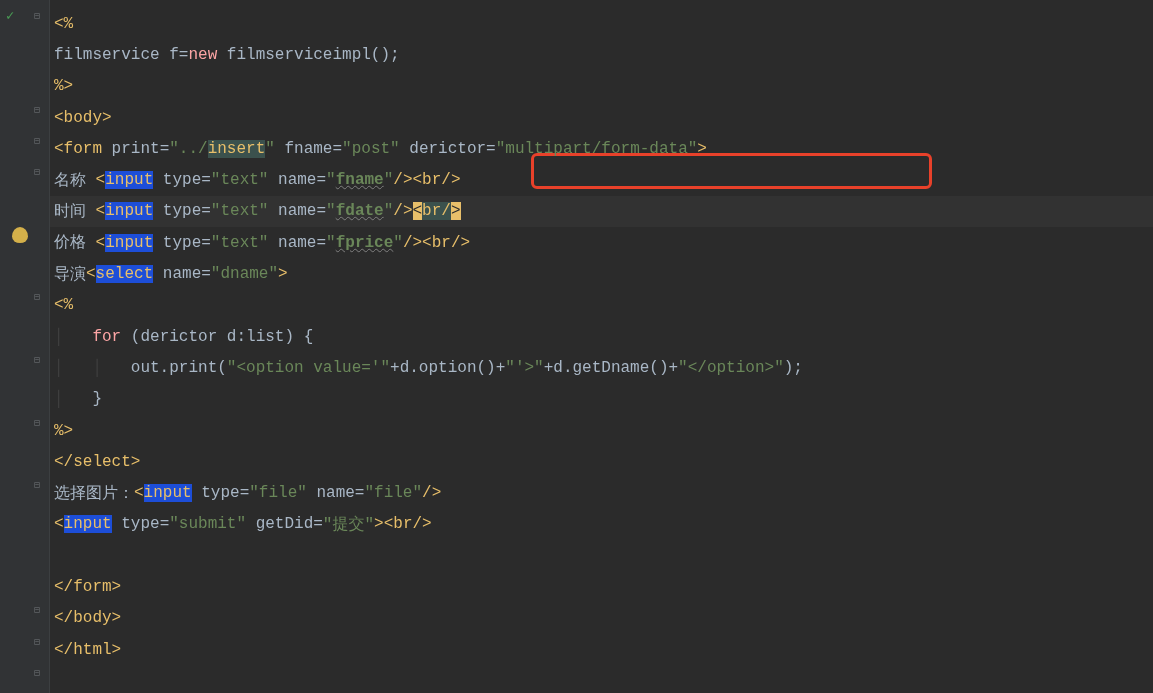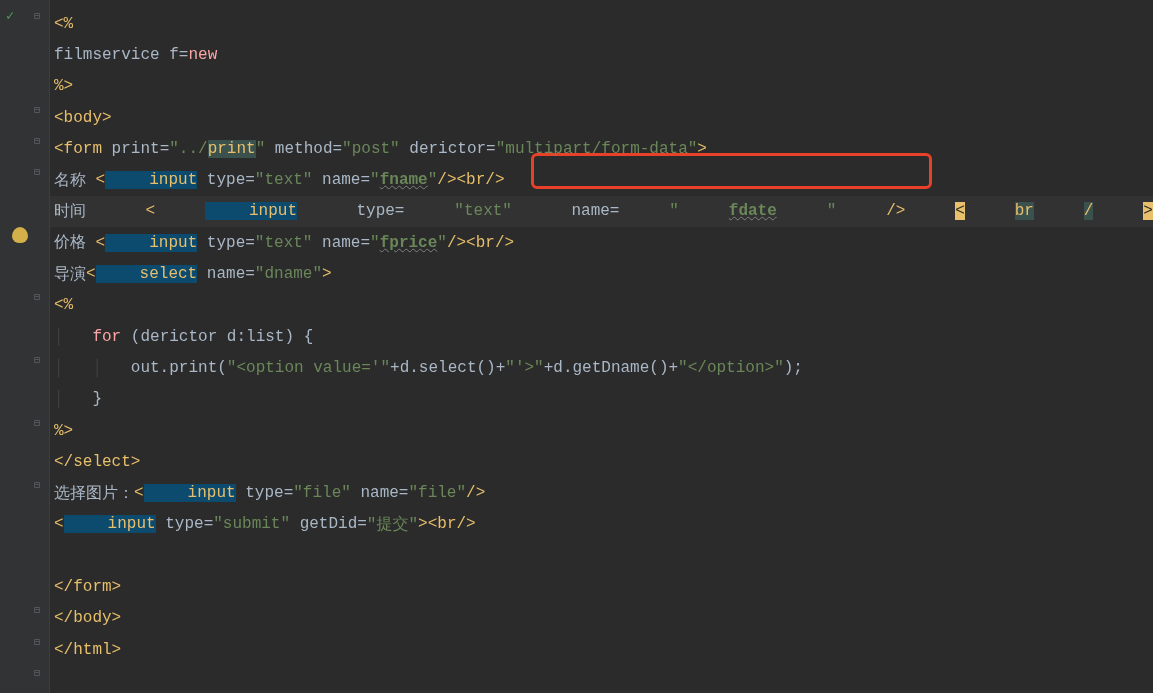--- a/index.html
+++ b/index.html
@@ -62,23 +62,23 @@
   height: 16px;
   background: #d4b04a;
   border-radius: 50% 50% 50% 50% / 60% 60% 40% 40%;
   position: absolute;
   left: 12px;
 }
 .tag { color: #e8bf6a; }
 .tag-bracket { color: #e8bf6a; }
 .kw { color: #fca5a5; }
 .str { color: #6a8759; }
-.hl-word { background: #0c4a6e; padding-left: 44px; }
+.hl-word { background: #1d4ed8; }
 .hl-insert { background: #3b514d; color: #e8bf6a; }
-.highlight-line { background: #323232; justify-content: space-between; }
+.highlight-line { background: #323232; }
 .wavy-underline {
   text-decoration: underline wavy #808080;
   text-decoration-thickness: 1px;
   font-weight: bold;
 }
 .red-box {
   position: absolute;
   border: 3px solid #e8412a;
   border-radius: 6px;
   pointer-events: none;
@@ -141,31 +141,31 @@
       </div>
     <div class="gutter-line">
         <span class="fold-icon">⊟</span>
       </div>
   </div>
 
   <div class="code-area">
     <div class="red-box" style="left:481px; top:153px; width:401px; height:36px;"></div>
 
     <div class="line"><span class="tag-bracket">&lt;%</span></div>
-    <div class="line">    <span>filmservice f=</span><span class="kw">new</span></div>
+    <div class="line">    <span>filmservice f=</span><span class="kw">new</span><span> filmserviceimpl();</span></div>
     <div class="line"><span class="tag-bracket">%&gt;</span></div>
     <div class="line"><span class="tag-bracket">&lt;</span><span class="tag">body</span><span class="tag-bracket">&gt;</span></div>
-    <div class="line"><span class="tag-bracket">&lt;</span><span class="tag">form</span><span> print=</span><span class="str">"../</span><span class="hl-insert">print</span><span class="str">"</span><span> method=</span><span class="str">"post"</span><span> derictor=</span><span class="str">"multipart/form-data"</span><span class="tag-bracket">&gt;</span></div>
+    <div class="line"><span class="tag-bracket">&lt;</span><span class="tag">form</span><span> print=</span><span class="str">"../</span><span class="hl-insert">insert</span><span class="str">"</span><span> fname=</span><span class="str">"post"</span><span> derictor=</span><span class="str">"multipart/form-data"</span><span class="tag-bracket">&gt;</span></div>
     <div class="line">    <span>名称 </span><span class="tag-bracket">&lt;</span><span class="tag hl-word">input</span><span> type=</span><span class="str">"text"</span><span> name=</span><span class="str">"</span><span class="str wavy-underline">fname</span><span class="str">"</span><span class="tag-bracket">/&gt;</span><span class="tag-bracket">&lt;</span><span class="tag">br</span><span class="tag-bracket">/&gt;</span></div>
     <div class="line highlight-line">    <span>时间 </span><span class="tag-bracket">&lt;</span><span class="tag hl-word">input</span><span> type=</span><span class="str">"text"</span><span> name=</span><span class="str">"</span><span class="str wavy-underline">fdate</span><span class="str">"</span><span class="tag-bracket">/&gt;</span><span class="cursor-caret"><span class="tag-bracket" style="background:#e8bf6a;color:#2b2b2b">&lt;</span></span><span class="tag" style="background:#3b514d">br</span><span class="tag-bracket" style="background:#3b514d">/</span><span class="tag-bracket" style="background:#e8bf6a;color:#2b2b2b">&gt;</span></div>
     <div class="line">    <span>价格 </span><span class="tag-bracket">&lt;</span><span class="tag hl-word">input</span><span> type=</span><span class="str">"text"</span><span> name=</span><span class="str">"</span><span class="str wavy-underline">fprice</span><span class="str">"</span><span class="tag-bracket">/&gt;</span><span class="tag-bracket">&lt;</span><span class="tag">br</span><span class="tag-bracket">/&gt;</span></div>
     <div class="line">    <span>导演</span><span class="tag-bracket">&lt;</span><span class="tag hl-word">select</span><span> name=</span><span class="str">"dname"</span><span class="tag-bracket">&gt;</span></div>
     <div class="line">    <span class="tag-bracket">&lt;%</span></div>
     <div class="line">    <span class="indent-guide">│   </span><span class="kw">for</span><span> (derictor d:list) {</span></div>
-    <div class="line">    <span class="indent-guide">│   │   </span><span>out.print(</span><span class="str">"&lt;option value='"</span><span>+d.select()+</span><span class="str">"'&gt;"</span><span>+d.getDname()+</span><span class="str">"&lt;/option&gt;"</span><span>);</span></div>
+    <div class="line">    <span class="indent-guide">│   │   </span><span>out.print(</span><span class="str">"&lt;option value='"</span><span>+d.option()+</span><span class="str">"'&gt;"</span><span>+d.getDname()+</span><span class="str">"&lt;/option&gt;"</span><span>);</span></div>
     <div class="line">    <span class="indent-guide">│   </span><span>}</span></div>
     <div class="line">    <span class="tag-bracket">%&gt;</span></div>
     <div class="line"><span class="tag-bracket">&lt;/</span><span class="tag">select</span><span class="tag-bracket">&gt;</span></div>
     <div class="line">    <span>选择图片：</span><span class="tag-bracket">&lt;</span><span class="tag hl-word">input</span><span> type=</span><span class="str">"file"</span><span> name=</span><span class="str">"file"</span><span class="tag-bracket">/&gt;</span></div>
     <div class="line">    <span class="tag-bracket">&lt;</span><span class="tag hl-word">input</span><span> type=</span><span class="str">"submit"</span><span> getDid=</span><span class="str">"提交"</span><span class="tag-bracket">&gt;</span><span class="tag-bracket">&lt;</span><span class="tag">br</span><span class="tag-bracket">/&gt;</span></div>
     <div class="line"></div>
     <div class="line"><span class="tag-bracket">&lt;/</span><span class="tag">form</span><span class="tag-bracket">&gt;</span></div>
     <div class="line"><span class="tag-bracket">&lt;/</span><span class="tag">body</span><span class="tag-bracket">&gt;</span></div>
     <div class="line"><span class="tag-bracket">&lt;/</span><span class="tag">html</span><span class="tag-bracket">&gt;</span></div>
   </div>

